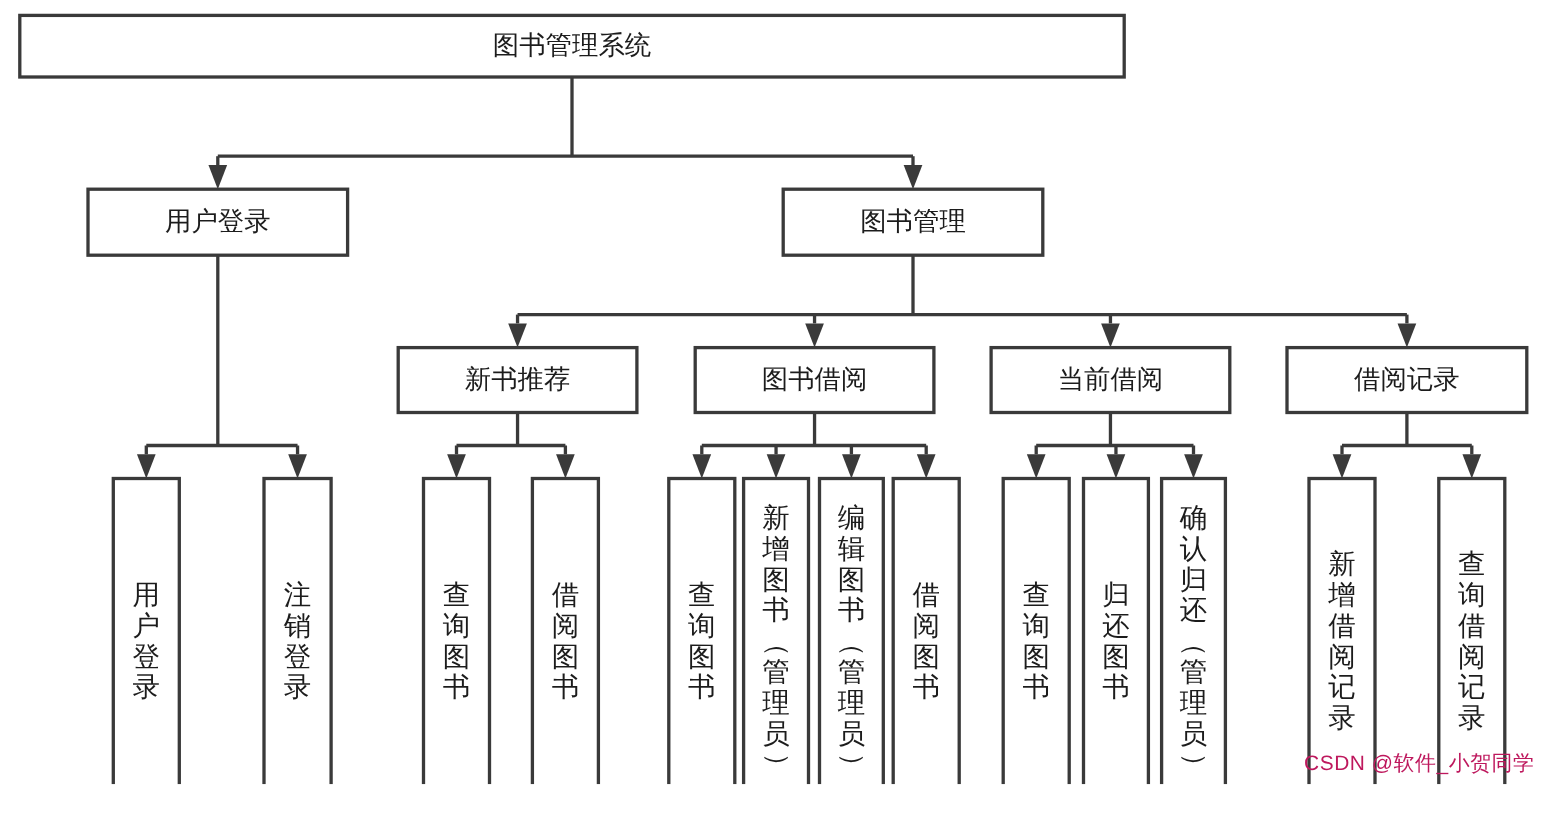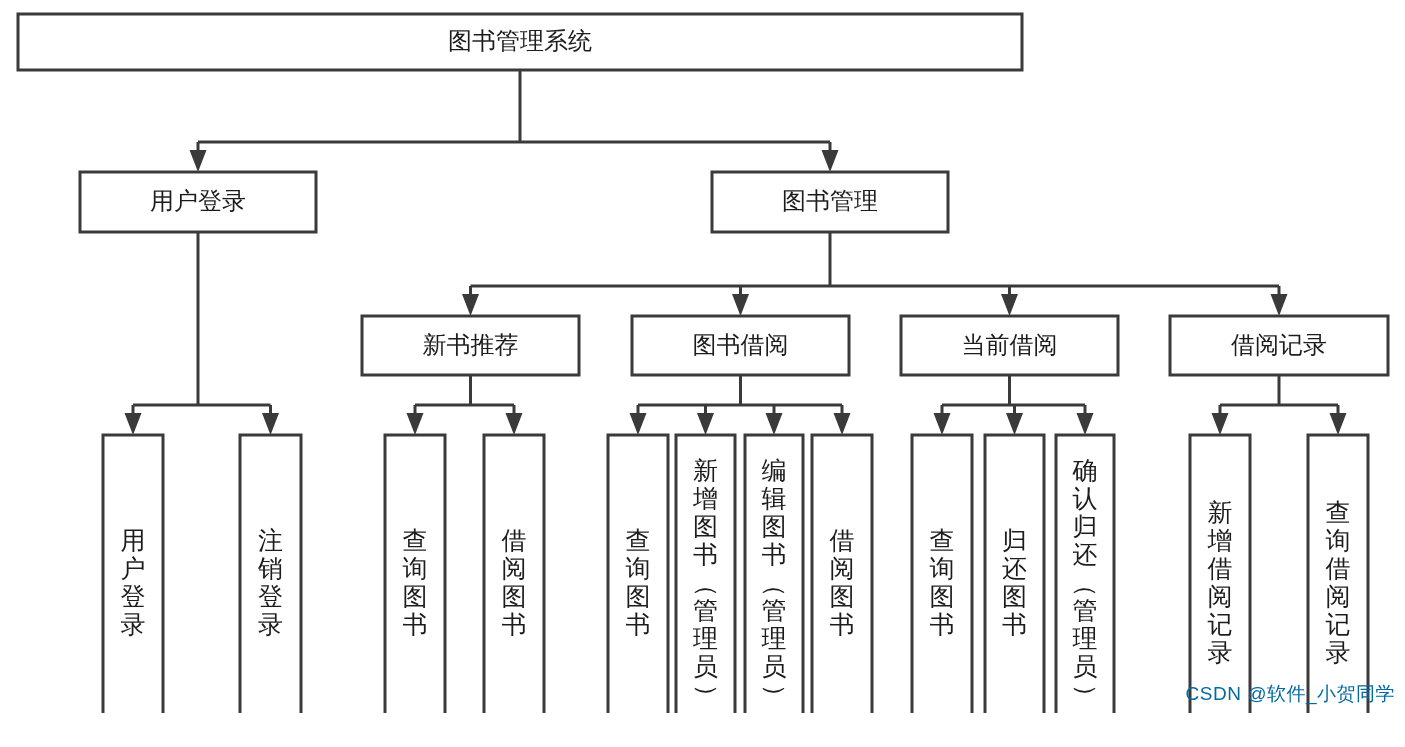--- a/index.html
+++ b/index.html
@@ -52,21 +52,21 @@
     fill: #1c1c1c;
     text-anchor: middle;
     dominant-baseline: middle;
   }
   .watermark {
     position: absolute;
     right: 10px;
     bottom: 6px;
     font-family: "Liberation Sans", "DejaVu Sans", sans-serif;
     font-size: 19px;
-    color: #0369a1;
+    color: #be185d;
     white-space: nowrap;
     letter-spacing: 0.5px;
   }
 </style>
 </head>
 <body>
 
 <div id="diagram-root">
   <svg id="flow-svg" viewBox="0 0 1405 747">
     <g id="connectors-layer">

